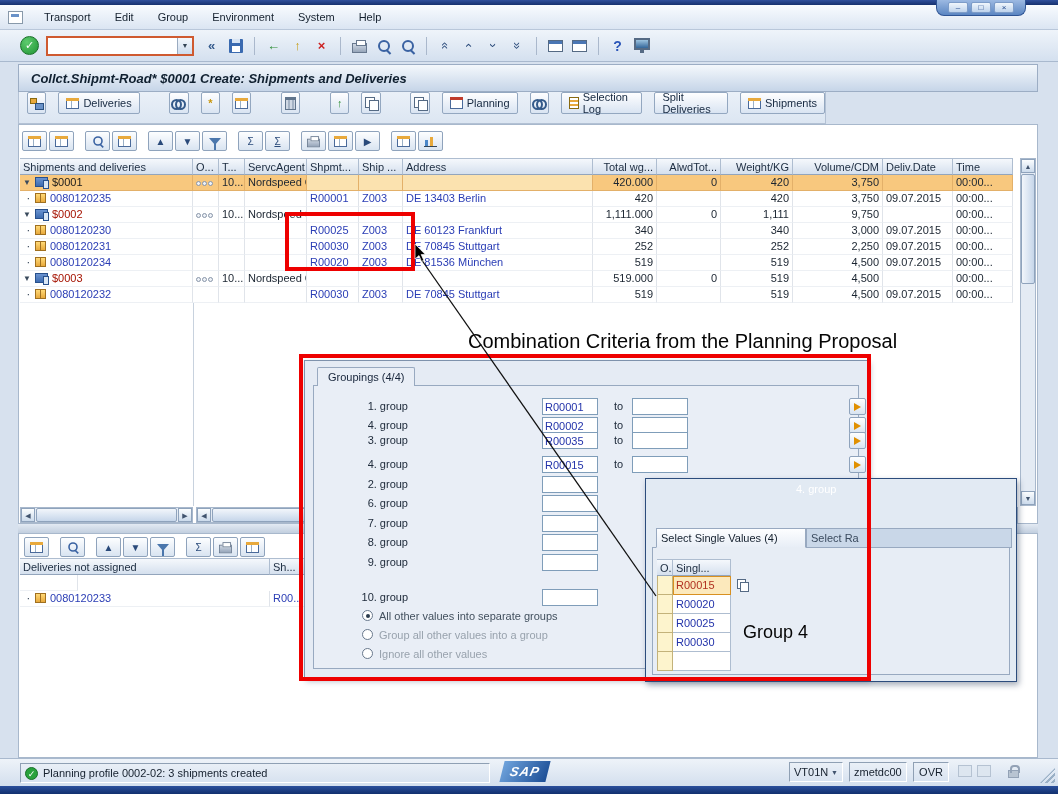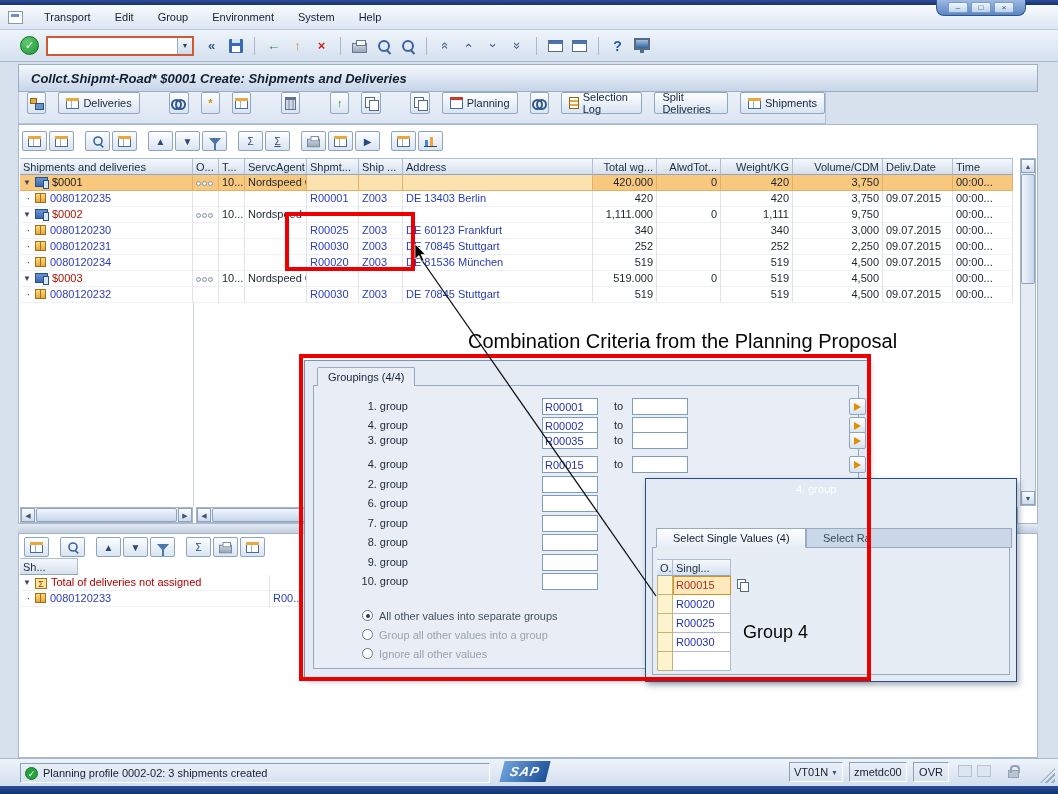--- a/index.html
+++ b/index.html
@@ -114,21 +114,21 @@
 .gradio{position:absolute;left:48px;height:16px;display:flex;align-items:flex-start}
 .radio{width:11px;height:11px;border-radius:50%;border:1px solid #68788c;background:#fff;display:inline-block;position:relative;margin-right:6px;flex:none}
 .radio.on::after{content:"";position:absolute;left:3px;top:3px;width:4px;height:4px;border-radius:50%;background:#2a3a4c}
 .ropt1{color:#42505e}.roptdim{color:#98a2ad}
 
 .msdlg{left:645px;top:478px;width:372px;height:204px;background:#e2eaf3;border:1px solid #2c4c7c;box-shadow:2px 3px 6px rgba(30,50,80,.4);z-index:60}
 .mstitle{position:absolute;left:0;top:0;right:0;height:20px;background:linear-gradient(90deg,#3c68a8,#86abd8);color:#fff;display:flex;align-items:center;padding-left:5px}
 .mstitle .wicon{width:11px;height:9px;border:1px solid #fff;background:transparent;margin-right:6px;position:relative}
 .mstitle .wicon::before{content:"";position:absolute;left:0;top:0;right:0;height:2px;background:#fff}
 .msctx{position:absolute;left:150px;top:0;height:20px;line-height:20px;color:#fff}
-.mstab{position:absolute;height:20px;line-height:19px;padding:0 16px;border:1px solid #98a9c0;white-space:nowrap;overflow:hidden}
+.mstab{position:absolute;height:20px;line-height:19px;padding:0 4px;border:1px solid #98a9c0;white-space:nowrap;overflow:hidden}
 .mstab.on{left:10px;top:49px;width:150px;background:linear-gradient(#fdfeff,#e8eef6);color:#14202e;z-index:2;border-bottom-color:#e7edf5}
 .mstab.off{left:160px;top:49px;width:206px;background:#c9d7e8;color:#3a4a5e}
 .mscontent{position:absolute;left:6px;top:68px;right:6px;bottom:6px;border:1px solid #98a9c0;background:#e7edf5}
 .msgrid{position:absolute;left:4px;top:11px}
 .mgh{display:flex}
 .mgr{display:flex;height:19px}
 .mc1{width:16px}.mc2{width:58px}
 .mcell-y{background:#fdf4cd;border:1px solid #c3b27a;border-top:none}
 .mgr:first-of-type .mcell-y{border-top:1px solid #c3b27a}
 .mcell-v{background:#fff;border:1px solid #aebdd0;border-left:none;border-top:none;color:#2333aa;padding:0 3px;line-height:18px}
@@ -504,25 +504,25 @@
     <span class="gsp"></span>
     <span class="gbtn">Σ</span>
     <span class="gbtn">
         <span class="ico-print" style="transform:scale(.85)"></span>
       </span>
     <span class="gbtn">
         <span class="ico-grid"></span>
       </span>
   </div>
   <div class="abs bhead">
+    <div class="hcell bc1">Deliveries not assigned</div>
     <div class="hcell bc2">Sh...</div>
   </div>
   <div class="abs brows">
     <div class="trow">
-      <div class="cell bc1"><span class="tw">▼</span><span class="ic-sum">Σ</span><span class="total-red">Total of deliveries not assigned</span></div>
       <div class="cell bc2"></div>
     </div>
     <div class="trow">
       <div class="cell bc1"><span class="tw child">·</span><span class="ic-dlv"></span><span class="blue">0080120233</span></div>
       <div class="cell bc2 blue">R00...</div>
     </div>
   </div>
 
   <div class="abs gdlg">
     <div class="gtab">Groupings (4/4)</div>
@@ -577,21 +577,21 @@
         <input class="ginput gi1" style="">
       </div>
       <div class="grow" style="top:148px">
         <span class="glabel">8. group</span>
         <input class="ginput gi1" style="">
       </div>
       <div class="grow" style="top:168px">
         <span class="glabel">9. group</span>
         <input class="ginput gi1" style="">
       </div>
-      <div class="grow" style="top:187px">
+      <div class="grow" style="top:203px">
         <span class="glabel">10. group</span>
         <input class="ginput gi1" style="">
       </div>
 
       <div class="gradio ropt1" style="top:224px">
         <span class="radio on"></span>
         <span>All other values into separate groups</span>
       </div>
       <div class="gradio roptdim" style="top:243px">
         <span class="radio"></span>

